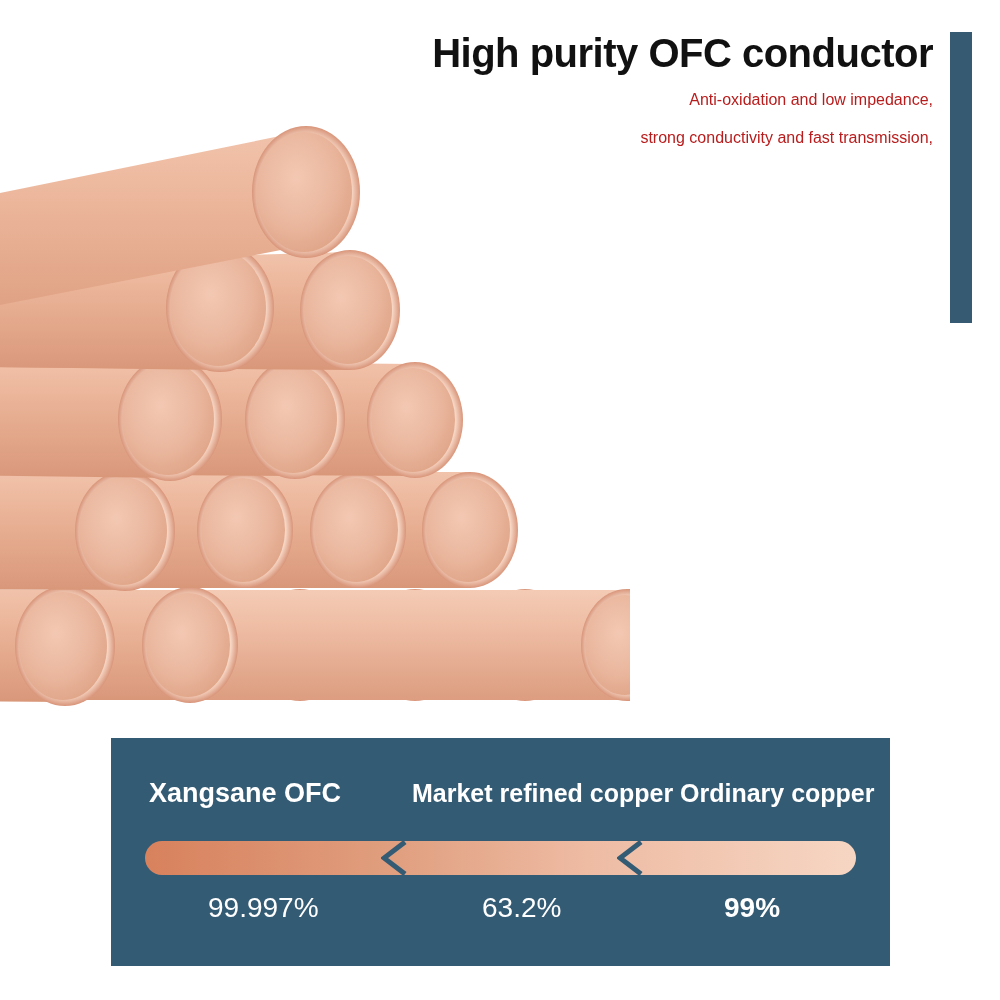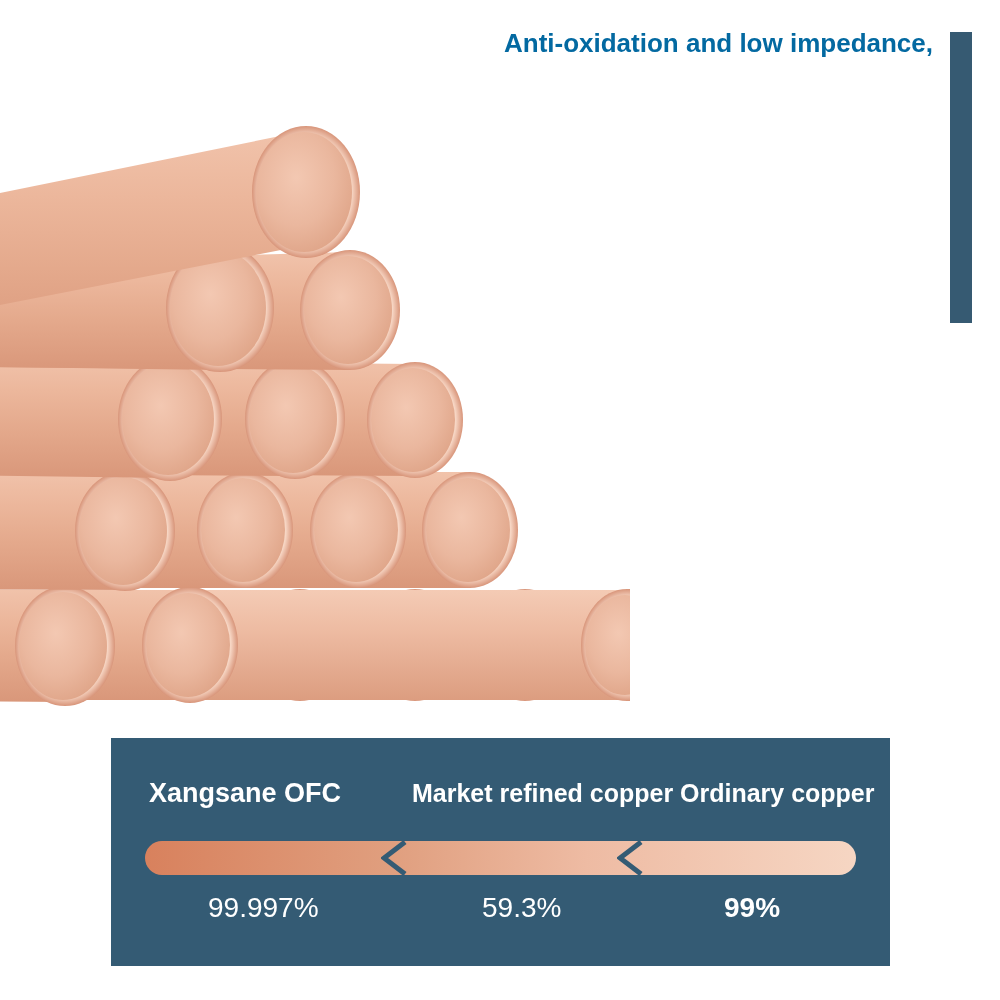--- a/index.html
+++ b/index.html
@@ -20,21 +20,21 @@
   #accentbar{position:absolute;left:950px;top:32px;width:22px;height:291px;background:#365a72;}
   .title1{
     font-size:39px;font-weight:400;color:#111;letter-spacing:0px;
     line-height:1.1;margin:0 0 6px 0;padding-right:22px;
   }
   .title2{
     font-size:40px;font-weight:700;color:#111;letter-spacing:-0.5px;
     line-height:1.15;margin:0 0 16px 0;padding-right:22px;
   }
   .subline{
-    font-size:26px;font-weight:700;color:#0369a1;
+    font-size:16px;font-weight:400;color:#b91c1c;
     line-height:1.0;margin:0 0 22px 0;padding-right:22px;
   }
 
   
   #panel{
     position:absolute;left:111px;top:738px;width:779px;height:228px;
     background:#345b74;
   }
   #panel-labels{position:absolute;left:4px;top:38px;width:925px;height:34px;}
   .plabel{
@@ -186,21 +186,23 @@
 
       <g>
         <path d="M -150 130 L 430 12 L 462 120 L -150 240 Z" fill="url(#gShaft)"></path>
         <ellipse cx="436" cy="72" rx="54" ry="66" fill="url(#gCapRim)"></ellipse>
         <ellipse cx="434" cy="72" rx="48" ry="60" fill="url(#gCap)"></ellipse>
       </g>
     </svg>
   </div>
 
   <div id="textblock">
+    <div class="title2">High purity OFC conductor</div>
     <div class="subline">Anti-oxidation and low impedance,</div>
+    <div class="subline">strong conductivity and fast transmission,</div>
   </div>
   <div id="accentbar"></div>
 
   <div id="panel">
 
     <div id="panel-labels">
       <span class="plabel l0">Xangsane OFC</span>
       <span class="plabel l2">Ordinary copper</span>
       <span class="plabel l1">Market refined copper</span>
     </div>
@@ -214,19 +216,19 @@
       </div>
       <div class="chev c1">
         <svg width="26" height="34" viewBox="0 0 26 34">
           <polyline points="24,1 3,17 24,33" fill="none" stroke="#345b74" stroke-width="5" stroke-linejoin="miter"></polyline>
         </svg>
       </div>
     </div>
 
     <div id="panel-values">
       <span class="pval v0">99.997%</span>
-      <span class="pval v1">59.3%</span>
+      <span class="pval v1">63.2%</span>
       <span class="pval v2">99%</span>
     </div>
 
   </div>
 
 </div>
 
 </body></html>

